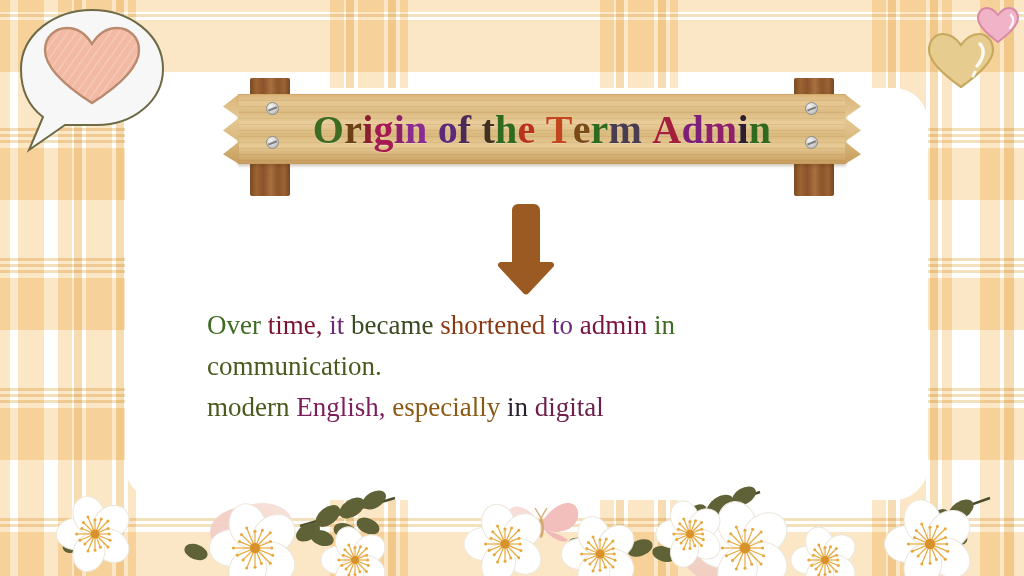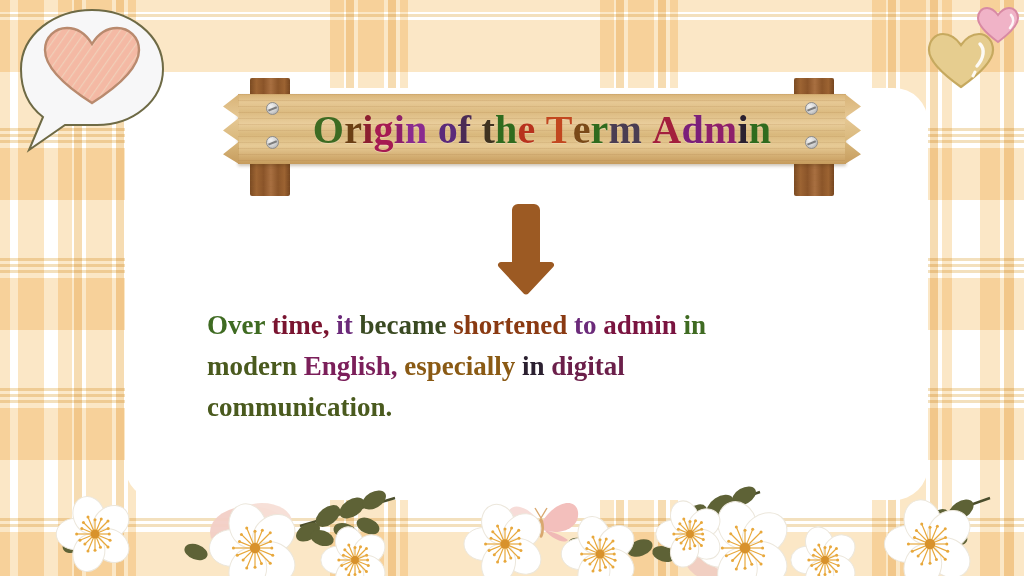--- a/index.html
+++ b/index.html
@@ -86,21 +86,21 @@
   }
   .sign-title span{ text-shadow:0 1px 0 rgba(255,255,255,.25); }
 
   
   .arrow{ position:absolute; left:496px; top:198px; width:60px; height:100px; }
   .arrow svg{ display:block; }
 
   
   .body-text{
     position:absolute; left:207px; top:305px; width:680px;
-    font-size:27px; font-weight:bold; line-height:1.52;
+    font-size:27px; font-weight:normal; line-height:1.52;
   }
   .body-text .w{ white-space:pre; }
 
   
   .bubble{ position:absolute; left:17px; top:6px; width:150px; height:148px; }
 
   
   .heart-tr{ position:absolute; left:925px; top:28px; width:72px; height:62px; }
   .heart-pink{ position:absolute; left:975px; top:4px; width:46px; height:40px; }
 
@@ -237,22 +237,22 @@
   </div>
 
   <div class="arrow">
     <svg viewBox="0 0 60 100" width="60" height="100">
       <path id="arrow-path" d="M22 6 h16 a6 6 0 0 1 6 6 v52 h11 a3 3 0 0 1 2.2 5.1 L32.4 95.5 a3.2 3.2 0 0 1 -4.8 0 L2.8 69.1 A3 3 0 0 1 5 64 h11 V12 a6 6 0 0 1 6 -6 Z" fill="#9c5a23"></path>
     </svg>
   </div>
 
   <div class="body-text" id="body-host">
       <div><span class="w" style="color: rgb(63, 107, 34);">Over </span><span class="w" style="color: rgb(122, 20, 48);">time, </span><span class="w" style="color: rgb(107, 42, 122);">it </span><span class="w" style="color: rgb(58, 74, 34);">became </span><span class="w" style="color: rgb(138, 58, 18);">shortened </span><span class="w" style="color: rgb(107, 42, 122);">to </span><span class="w" style="color: rgb(122, 20, 64);">admin </span><span class="w" style="color: rgb(63, 107, 34);">in</span></div>
+      <div><span class="w" style="color: rgb(74, 90, 30);">communication.</span></div>
       <div><span class="w" style="color: rgb(74, 90, 30);">modern </span><span class="w" style="color: rgb(123, 31, 90);">English, </span><span class="w" style="color: rgb(138, 90, 20);">especially </span><span class="w" style="color: rgb(43, 32, 48);">in </span><span class="w" style="color: rgb(107, 31, 74);">digital</span></div>
-      <div><span class="w" style="color: rgb(74, 90, 30);">communication.</span></div>
     </div>
 
   <div class="florals">
     <svg viewBox="0 0 1024 120" width="1024" height="120">
       <g fill="#5e6236">
 
         <g transform="translate(300,30)">
           <path d="M0 40 L95 12" stroke="#4a4d2b" stroke-width="2.4" fill="none"></path>
           <ellipse cx="8" cy="46" rx="13" ry="8" transform="rotate(-30 8 46)"></ellipse>
           <ellipse cx="28" cy="30" rx="14" ry="8.5" transform="rotate(-38 28 30)"></ellipse>

